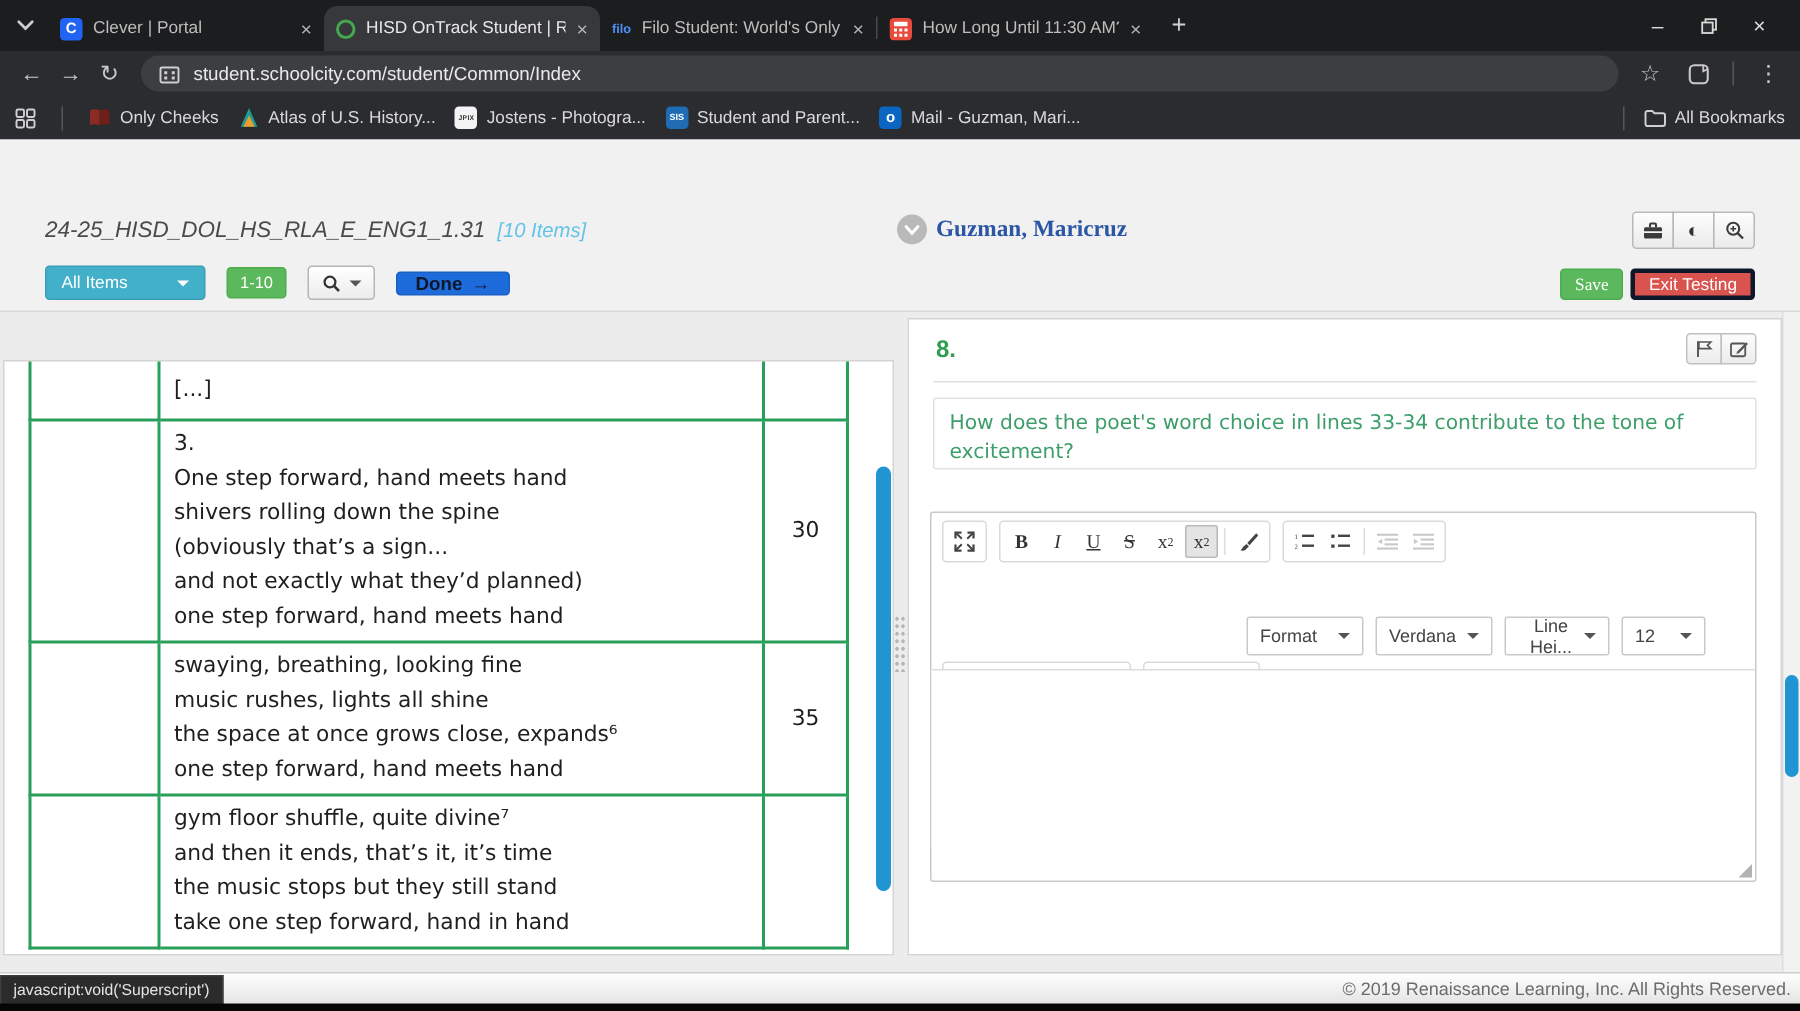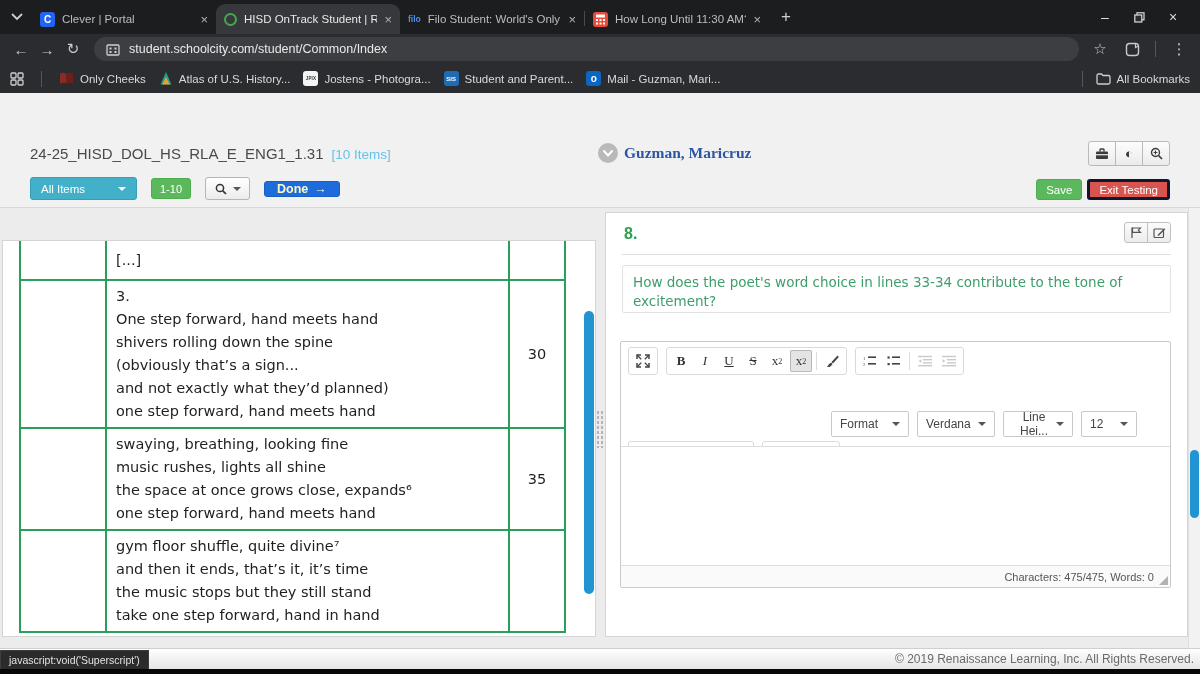--- a/index.html
+++ b/index.html
@@ -30,39 +30,39 @@
   .fav-clever { background:#2164f3; color:#fff; font-size:10px; }
   .fav-ring { width:13px; height:13px; border:2.5px solid #46a84e; border-radius:50%; background:transparent; }
   .fav-filo { color:#4a90f4; font-size:8.5px; font-weight:bold; width:auto; }
   .fav-jpix { background:#f4f4f4; color:#333; font-size:4.5px; letter-spacing:.2px; }
   .fav-sis { background:#1f6cb5; color:#fff; font-size:6px; }
   .fav-outlook { background:#0a66c2; color:#fff; font-size:10px; }
   .bm-right { margin-left:auto; display:flex; align-items:center; gap:9px; }
 
   
   .page-header { position:absolute; top:93px; left:0; right:0; height:115px; background:#f1f1f1; border-bottom:1px solid #d8d8d8; }
-  .test-line { position:absolute; left:30px; top:52px; display:flex; align-items:baseline; gap:8px; }
+  .test-line { position:absolute; left:30px; top:52px; display:flex; align-items:baseline; gap:8px;font-style:italic; }
   .test-title { font-size:15px; color:#4a4a4a; }
   .items-badge { font-size:13.5px; color:#63c3e9; }
   .student { position:absolute; left:598px; top:50px; display:flex; align-items:center; gap:6px; }
   .student-ico { width:20px; height:20px; border-radius:50%; background:#b9b9b9; display:flex; align-items:center; justify-content:center; }
   .student-name { font-family:"Liberation Serif",serif; font-weight:bold; font-size:15.5px; color:#2b55a5; }
   .header-tools { position:absolute; right:30px; top:48px; display:flex; }
   .tool-btn { width:28px; height:25px; background:linear-gradient(#fdfdfd,#ebebeb); border:1px solid #b9b9b9; display:flex; align-items:center; justify-content:center; margin-left:-1px; font-size:13px; color:#333; cursor:pointer; }
   .tool-btn:first-child { border-radius:3px 0 0 3px; }
   .tool-btn:last-child { border-radius:0 3px 3px 0; }
   .controls-row { position:absolute; left:30px; top:84px; display:flex; align-items:center; gap:14px; }
   .btn-allitems { width:107px; height:23px; background:#43b0c9; border:1px solid #389eb6; border-radius:3px; color:#fff; font-size:11.5px; display:flex; align-items:center; justify-content:space-between; padding:0 10px; cursor:pointer; }
   .caret-w { width:0; height:0; border-left:4px solid transparent; border-right:4px solid transparent; border-top:4px solid #fff; }
   .caret-d { width:0; height:0; border-left:4px solid transparent; border-right:4px solid transparent; border-top:4px solid #555; }
   .btn-range { height:21px; padding:0 8px; background:#5cb85c; border:1px solid #4cae4c; border-radius:3px; color:#fff; font-size:11px; display:flex; align-items:center; cursor:pointer; }
   .btn-searchdd { height:23px; width:45px; background:linear-gradient(#fff,#ececec); border:1px solid #b5b5b5; border-radius:3px; display:flex; align-items:center; justify-content:center; gap:6px; cursor:pointer; }
-  .btn-done { height:16px; padding:0 12px; background:#1e6bdb; border:1px solid #1a5fc4; border-radius:3px; color:#fef9c3; font-weight:bold; font-size:12.5px; display:flex; align-items:center; gap:6px; cursor:pointer; }
+  .btn-done { height:16px; padding:0 12px; background:#1e6bdb; border:1px solid #1a5fc4; border-radius:3px; color:#0f172a; font-weight:bold; font-size:12.5px; display:flex; align-items:center; gap:6px; cursor:pointer; }
   .save-exit { position:absolute; right:30px; top:86px; display:flex; gap:5px; }
-  .btn-save { height:21px; padding:0 9px; background:#5cb85c; border:1px solid #4cae4c; border-radius:3px; color:#fff; font-size:11.5px; cursor:pointer; }
+  .btn-save { height:21px; padding:0 9px; background:#5cb85c; border:1px solid #4cae4c; border-radius:3px; color:#fff; font-size:11.5px; cursor:pointer;font-family:Liberation Serif, serif; }
   .btn-exit { height:21px; padding:0 9px; background:#d9534f; border:3px solid #0f172a; border-radius:3px; color:#fff; font-size:11.5px; cursor:pointer; }
 
   
   .content { position:absolute; top:208px; left:0; right:0; height:440px; background:#ececec; }
   .panel-left { position:absolute; left:2px; top:32px; width:594px; height:397px; background:#fff; border:1px solid #d4d4d4; overflow:hidden; }
   .poem-wrap { position:absolute; left:16px; top:-14px; }
   table.poem { border-collapse:collapse; font-family:"DejaVu Sans",sans-serif; font-size:14.5px; color:#1f1f1f; }
   table.poem td { border:2px solid #28a05c; vertical-align:top; }
   td.cA { width:86px; }
   td.cB { width:403px; padding:4px 9px; }
@@ -512,23 +512,20 @@
               <button class="etb-btn">
                   <svg width="15" height="9" viewBox="0 0 15 9">
                     <rect x="0.8" y="1.5" width="8" height="6" rx="3" fill="none" stroke="#444" stroke-width="1.6"></rect>
                     <rect x="6.2" y="1.5" width="8" height="6" rx="3" fill="none" stroke="#444" stroke-width="1.6"></rect>
                   </svg>
                 </button>
             </div>
           </div>
         </div>
         <div class="editor-body"></div>
-        <div class="editor-status">
-          <span>Characters: 475/475, Words: 0</span>
-        </div>
         <div class="resize-grip"></div>
       </div>
     </div>
 
     <div class="win-scroll">
       <div class="win-scroll-thumb"></div>
     </div>
   </div>
 
   <div class="footer">

